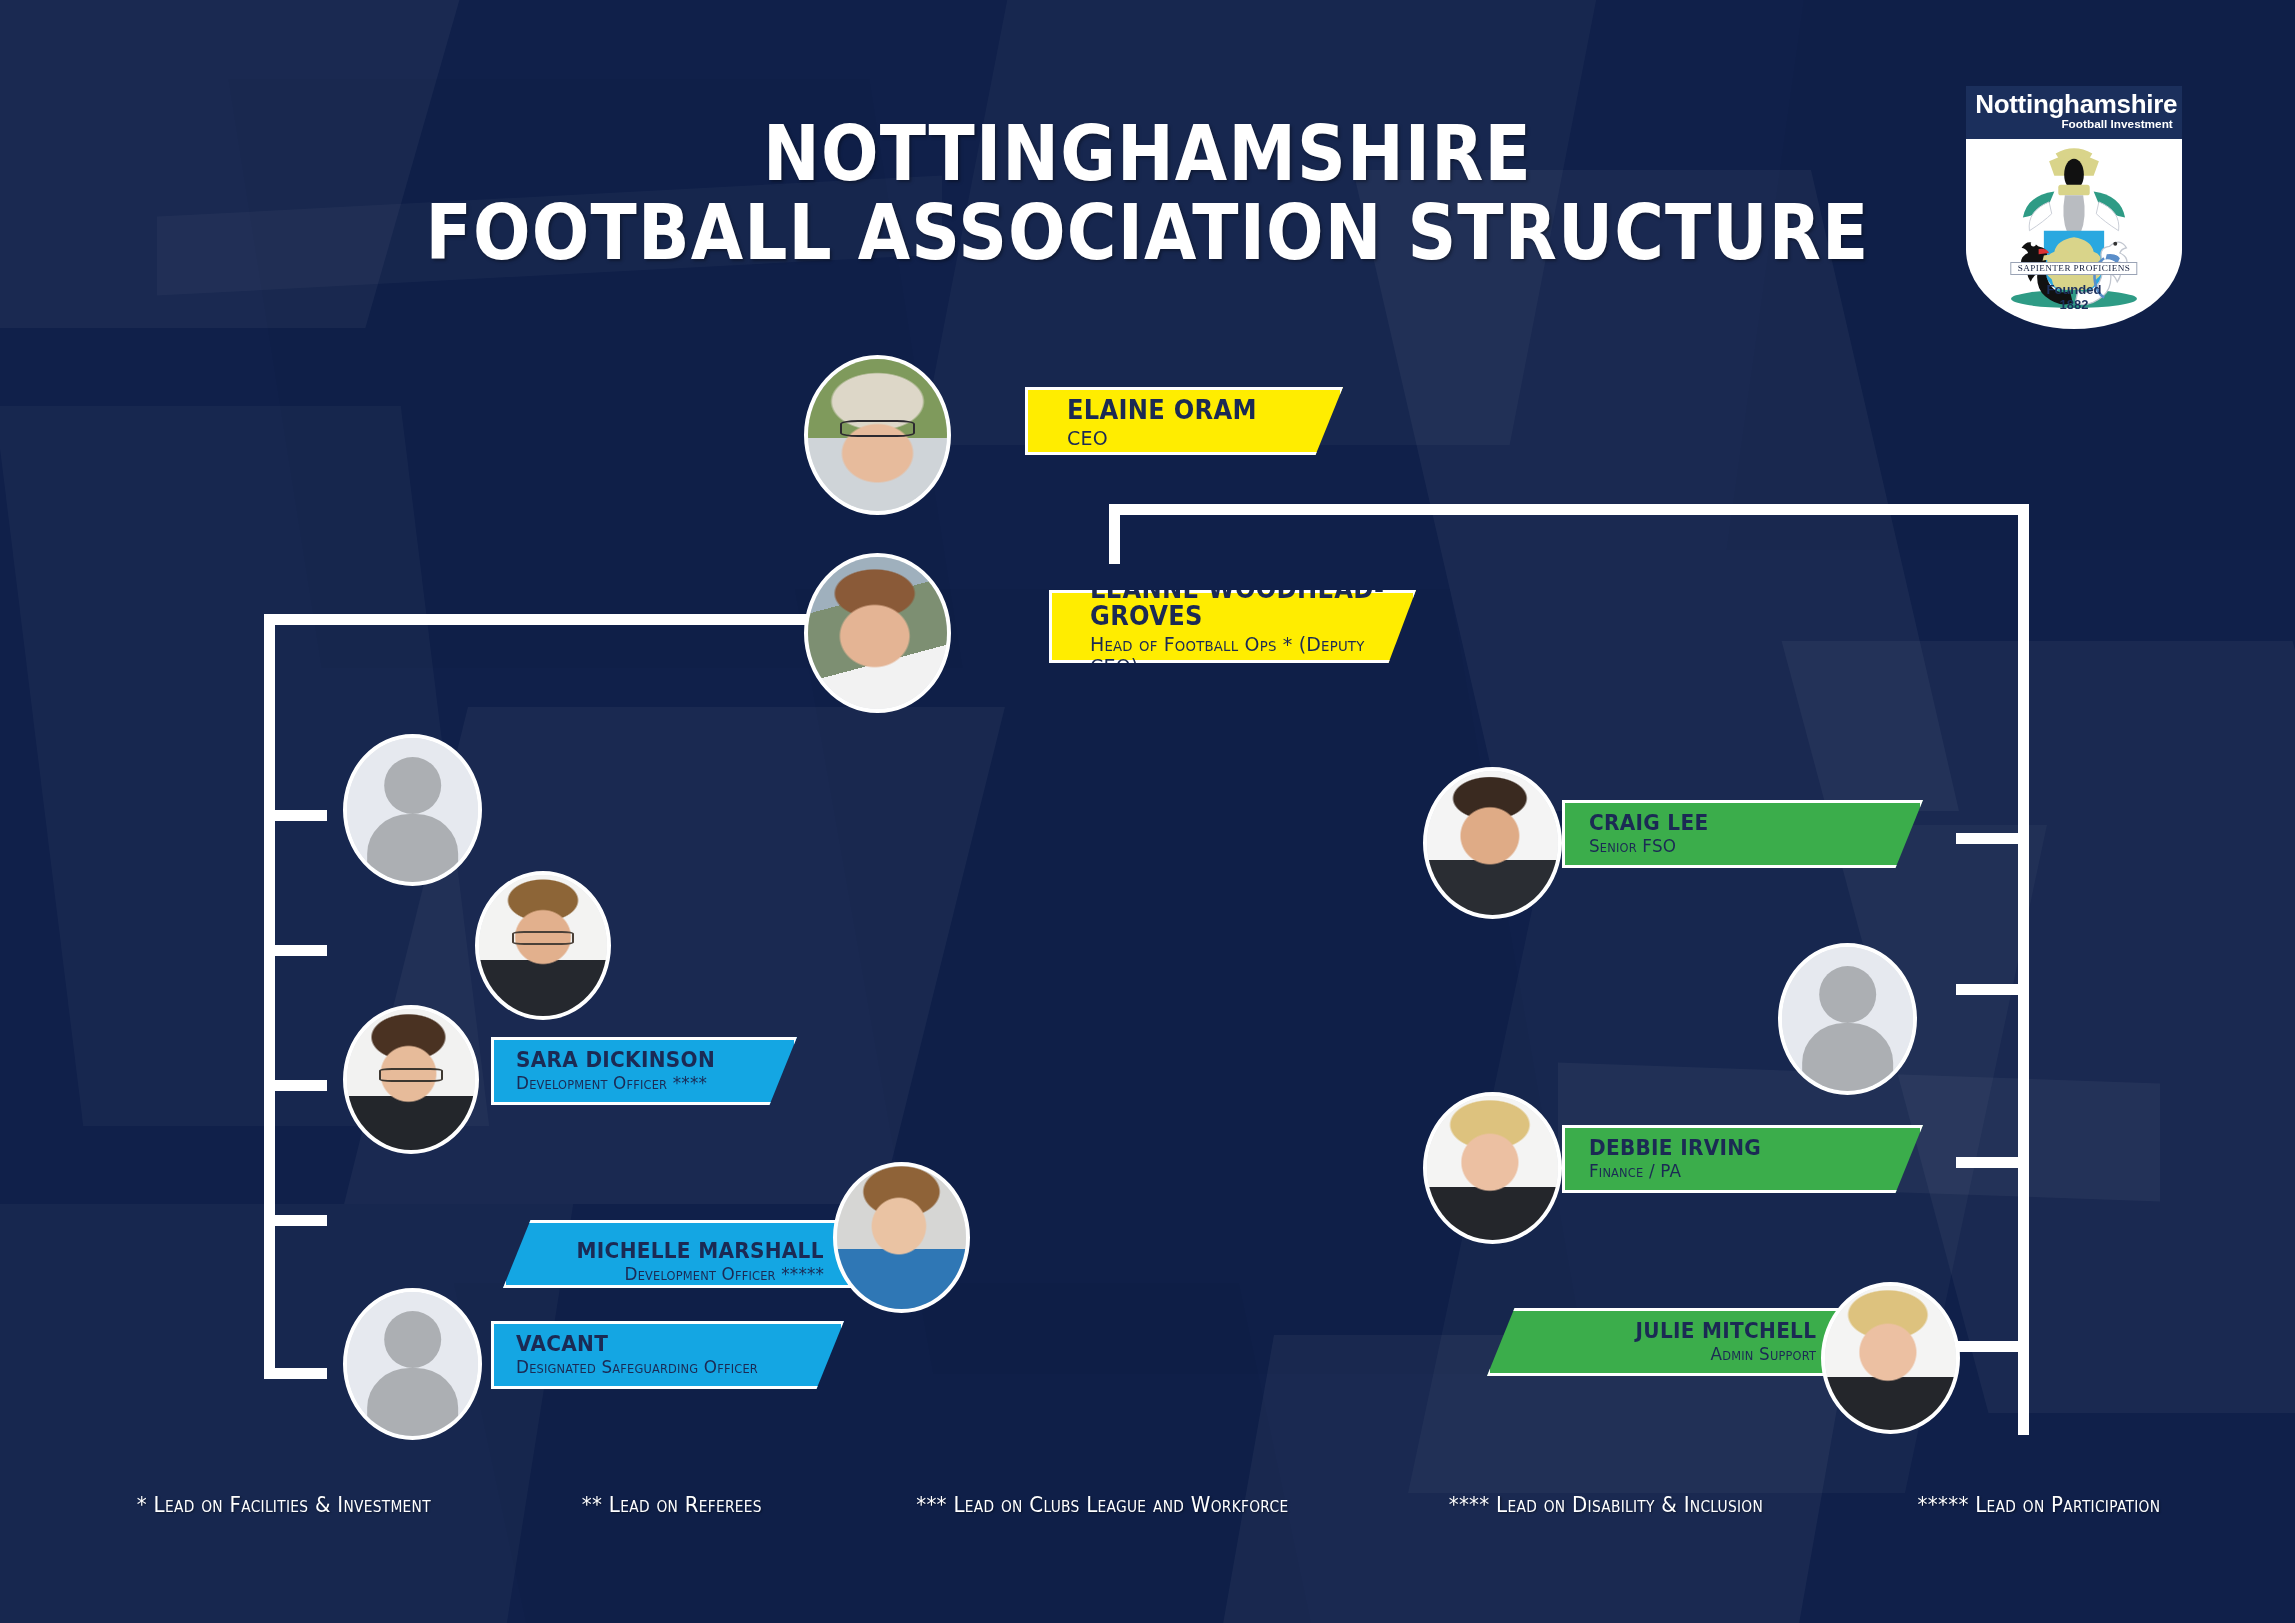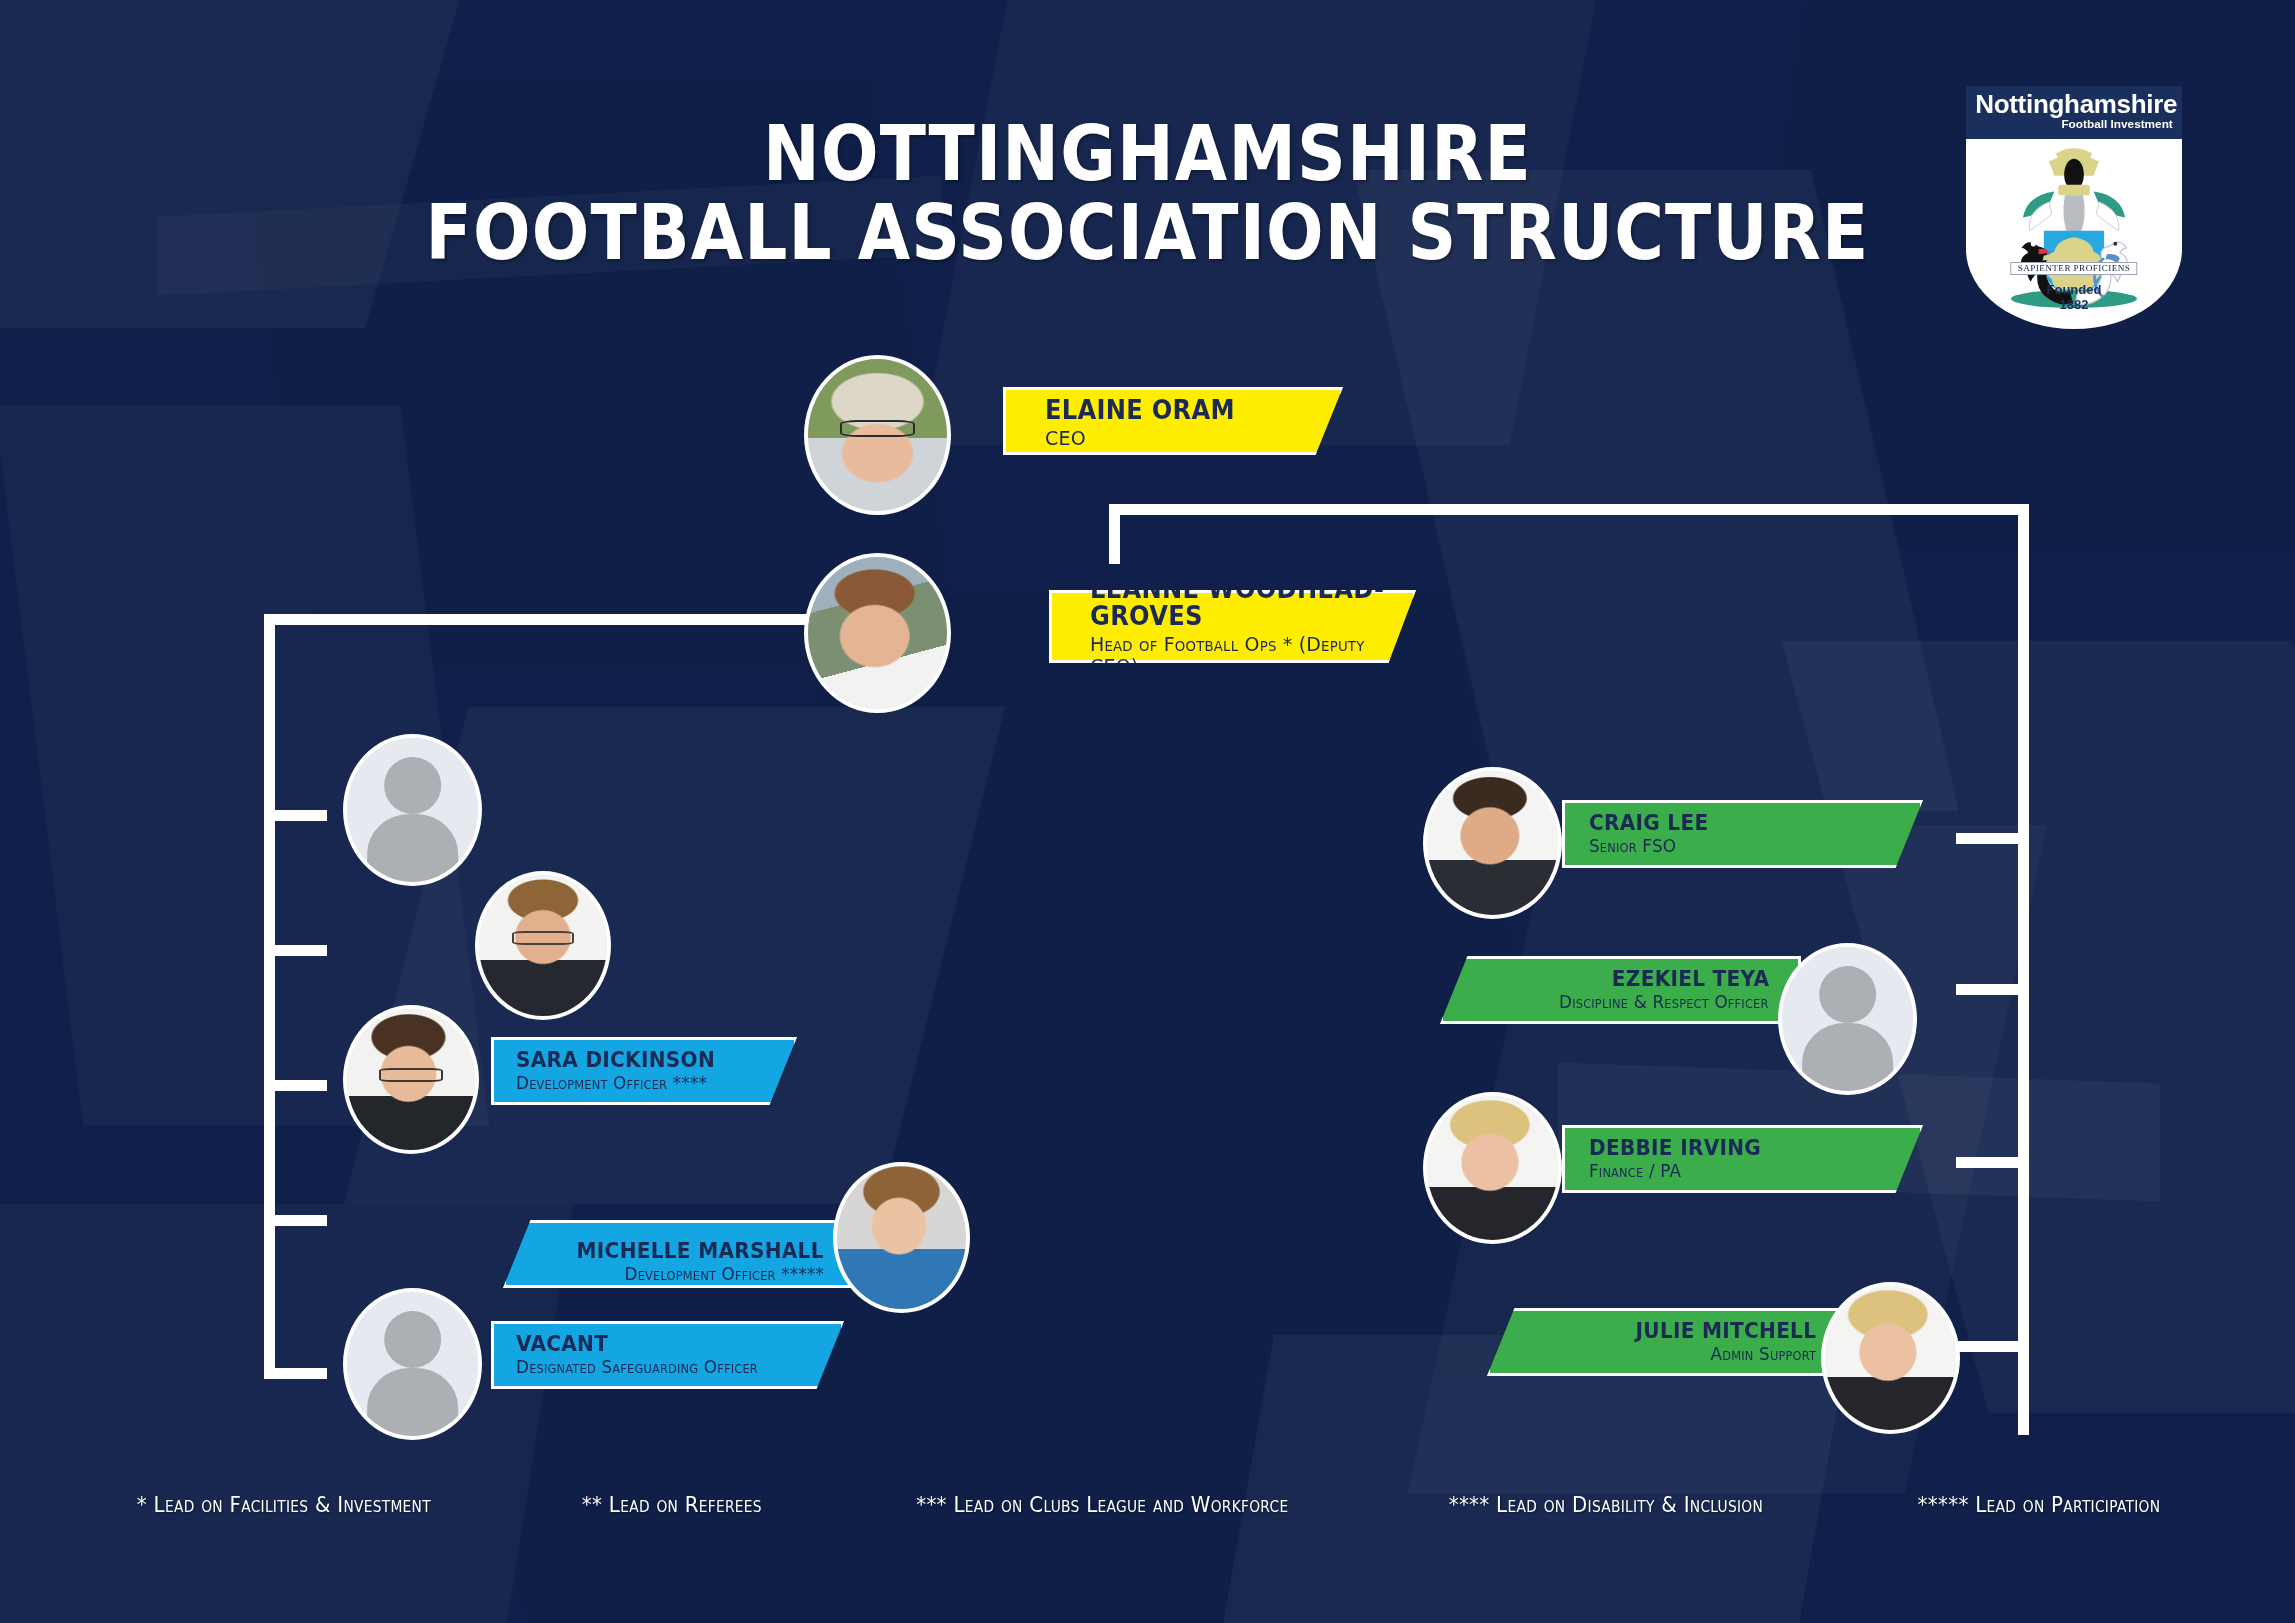--- a/index.html
+++ b/index.html
@@ -292,21 +292,21 @@
   <div class="line" style="left:264px;top:1080px;width:63px;height:11px;"></div>
   <div class="line" style="left:264px;top:1215px;width:63px;height:11px;"></div>
   <div class="line" style="left:264px;top:1368px;width:63px;height:11px;"></div>
 
   <div class="line" style="left:1956px;top:833px;width:73px;height:11px;"></div>
   <div class="line" style="left:1956px;top:984px;width:73px;height:11px;"></div>
   <div class="line" style="left:1956px;top:1157px;width:73px;height:11px;"></div>
   <div class="line" style="left:1956px;top:1341px;width:73px;height:11px;"></div>
 
   <div class="card" style="left:950px;top:387px;width:393px;">
-    <div class="banner yellow skew-r" style="margin-left:53px;padding:4px 0 0 39px;">
+    <div class="banner yellow skew-r" style="margin-left:75px;padding:4px 0 0 39px;">
       <div class="nm">ELAINE ORAM</div>
       <div class="rl">CEO</div>
     </div>
   </div>
   <div class="av" style="left:804px;top:355px;width:147px;height:160px;">
     <div class="ph p-elaine"></div>
   </div>
 
   <div class="card" style="left:950px;top:590px;width:466px;">
     <div class="banner yellow skew-r" style="margin-left:99px;padding:0 0 0 38px;height:73px;">
@@ -359,26 +359,20 @@
   <div class="card" style="left:1562px;top:800px;width:361px;">
     <div class="banner green skew-r" style="padding:0 0 0 23.6px;">
       <div class="nm">CRAIG LEE</div>
       <div class="rl">Senior FSO</div>
     </div>
   </div>
   <div class="av" style="left:1423px;top:767px;width:139px;height:152px;">
     <div class="ph p-craig"></div>
   </div>
 
-  <div class="card" style="left:1440px;top:956px;width:361px;">
-    <div class="banner green skew-l ralign" style="padding:0 29px 0 0;">
-      <div class="nm">EZEKIEL TEYA</div>
-      <div class="rl">Discipline &amp; Respect Officer</div>
-    </div>
-  </div>
   <div class="av" style="left:1778px;top:943px;width:139px;height:152px;">
     <div class="silh"></div>
   </div>
 
   <div class="card" style="left:1562px;top:1125px;width:361px;">
     <div class="banner green skew-r" style="padding:0 0 0 23.6px;">
       <div class="nm">DEBBIE IRVING</div>
       <div class="rl">Finance / PA</div>
     </div>
   </div>

